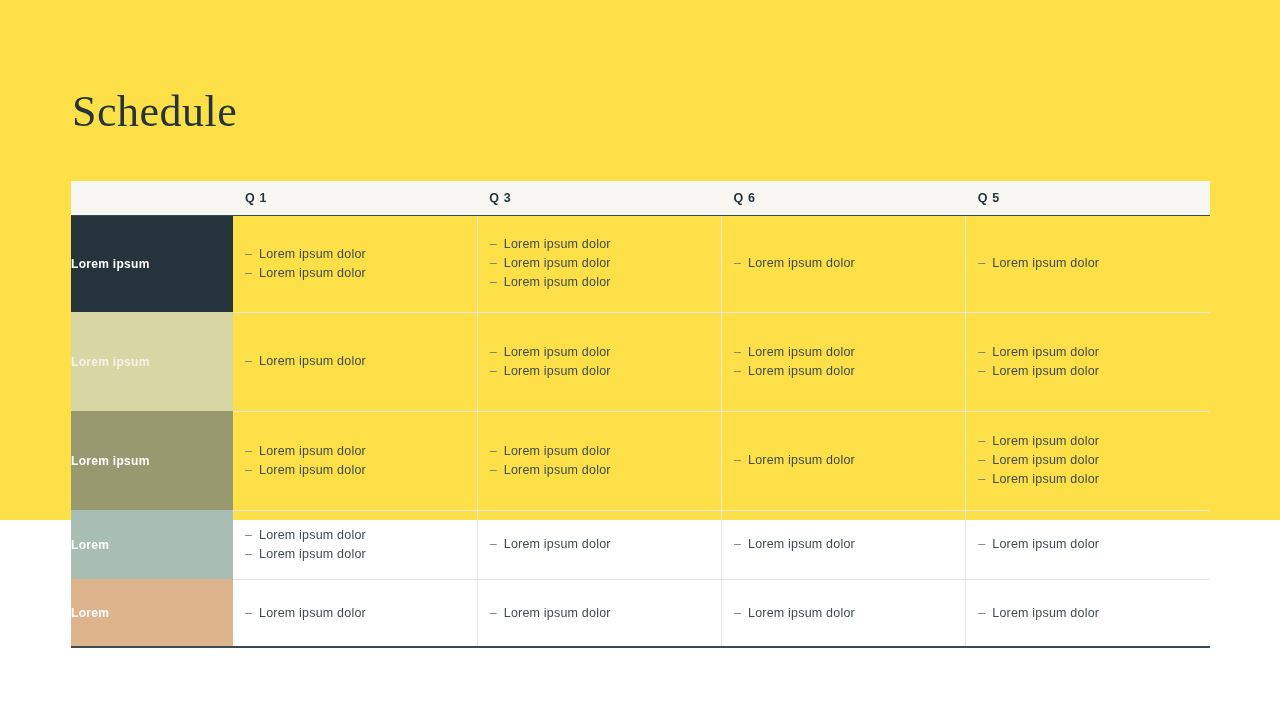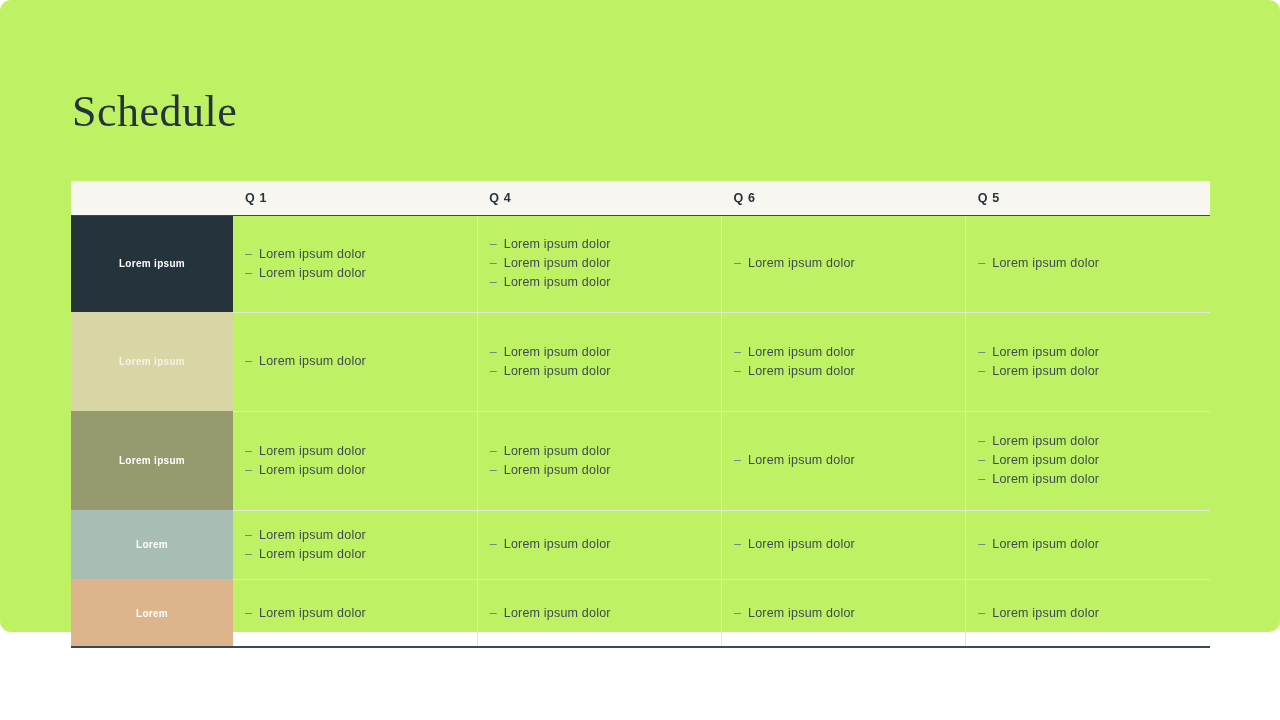--- a/index.html
+++ b/index.html
@@ -9,23 +9,22 @@
   body {
     width: 1280px;
     height: 720px;
     background: #ffffff;
     font-family: "Liberation Sans", sans-serif;
     overflow: hidden;
   }
   .slide {
     position: relative;
     width: 1280px;
-    height: 632px;
-    background: #bef264;
-    border-radius: 11px;
+    height: 520px;
+    background: #fde047;
   }
   .slide-title {
     position: absolute;
     left: 72px;
     top: 86px;
     font-family: "Liberation Serif", serif;
     font-size: 44px;
     line-height: 1.2;
     color: #25333c;
     letter-spacing: 0.5px;
@@ -62,23 +61,23 @@
   .hdr-cell {
     font-size: 12.5px;
     font-weight: bold;
     color: #25333c;
     padding-left: 12px !important;
     letter-spacing: 0.6px;
   }
   
   .label-cell {
     width: 162px;
-    text-align: center;
+    text-align: left;
     color: #ffffff;
-    font-size: 10px;
+    font-size: 12px;
     font-weight: bold;
     letter-spacing: 0.3px;
   }
   .content-cell {
     border-bottom: 1px solid #e4e4e0;
     border-right: 1px solid #e4e4e0;
     padding: 10px 10px 10px 12px !important;
   }
   .content-cell.last {
     border-right: none;
@@ -120,21 +119,21 @@
 <div class="slide">
 
   <div class="slide-title">Schedule</div>
 
   <div class="table-wrap">
     <table class="schedule">
       <thead>
         <tr class="hdr-row">
           <th class="hdr-blank"></th>
           <th class="hdr-cell">Q 1</th>
-          <th class="hdr-cell">Q 4</th>
+          <th class="hdr-cell">Q 3</th>
           <th class="hdr-cell">Q 6</th>
           <th class="hdr-cell">Q 5</th>
         </tr>
       </thead>
       <tbody>
         <tr class="row-1" style="height:97px">
           <td class="label-cell">Lorem ipsum</td>
           <td class="content-cell">
             <ul class="bullets">
               <li><span class="dash">–</span><span>Lorem ipsum dolor</span></li>

